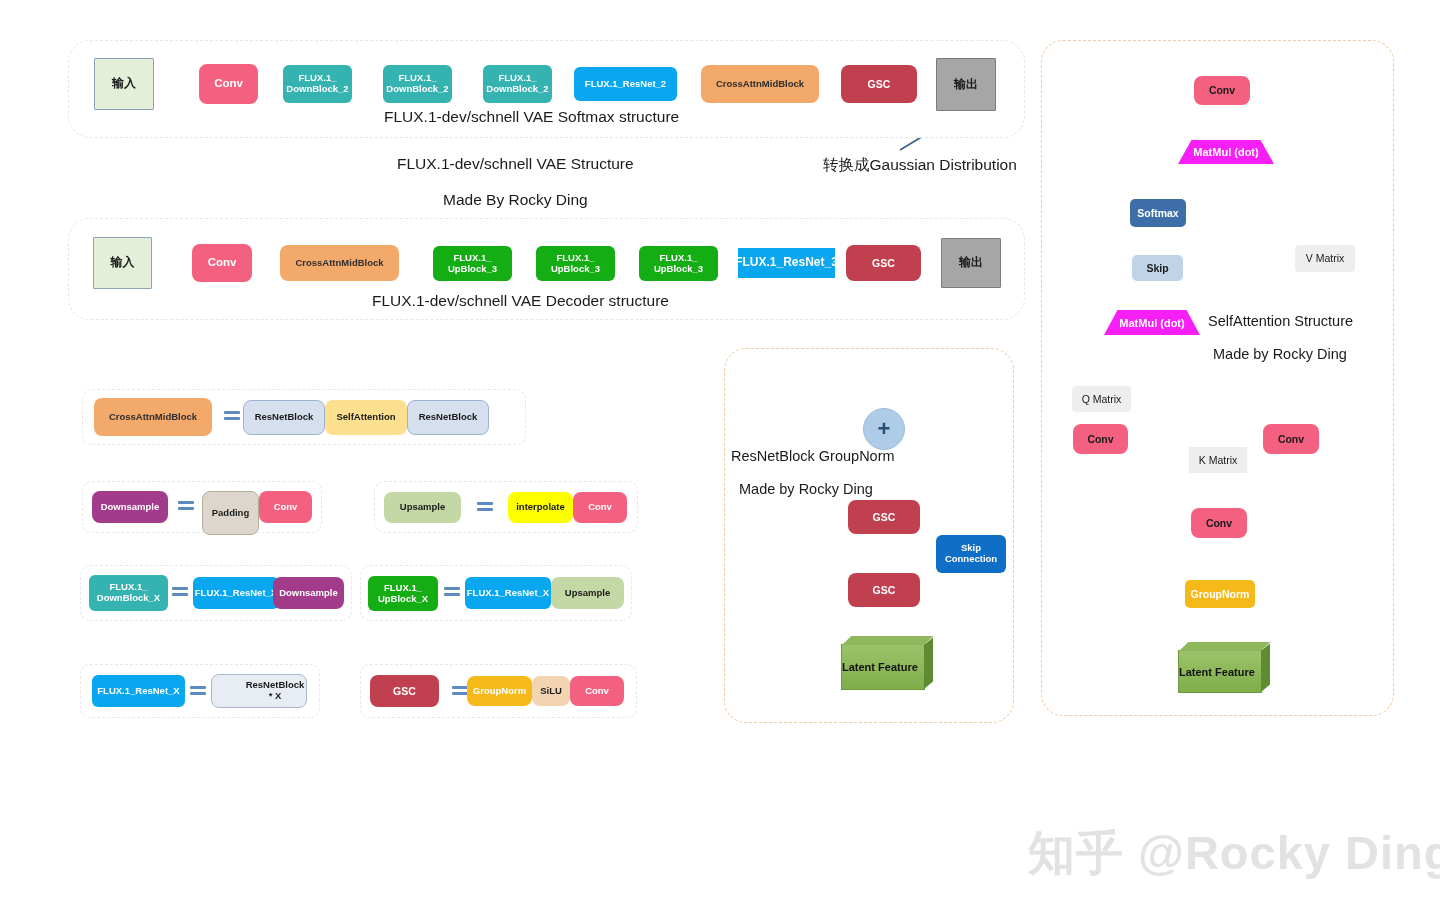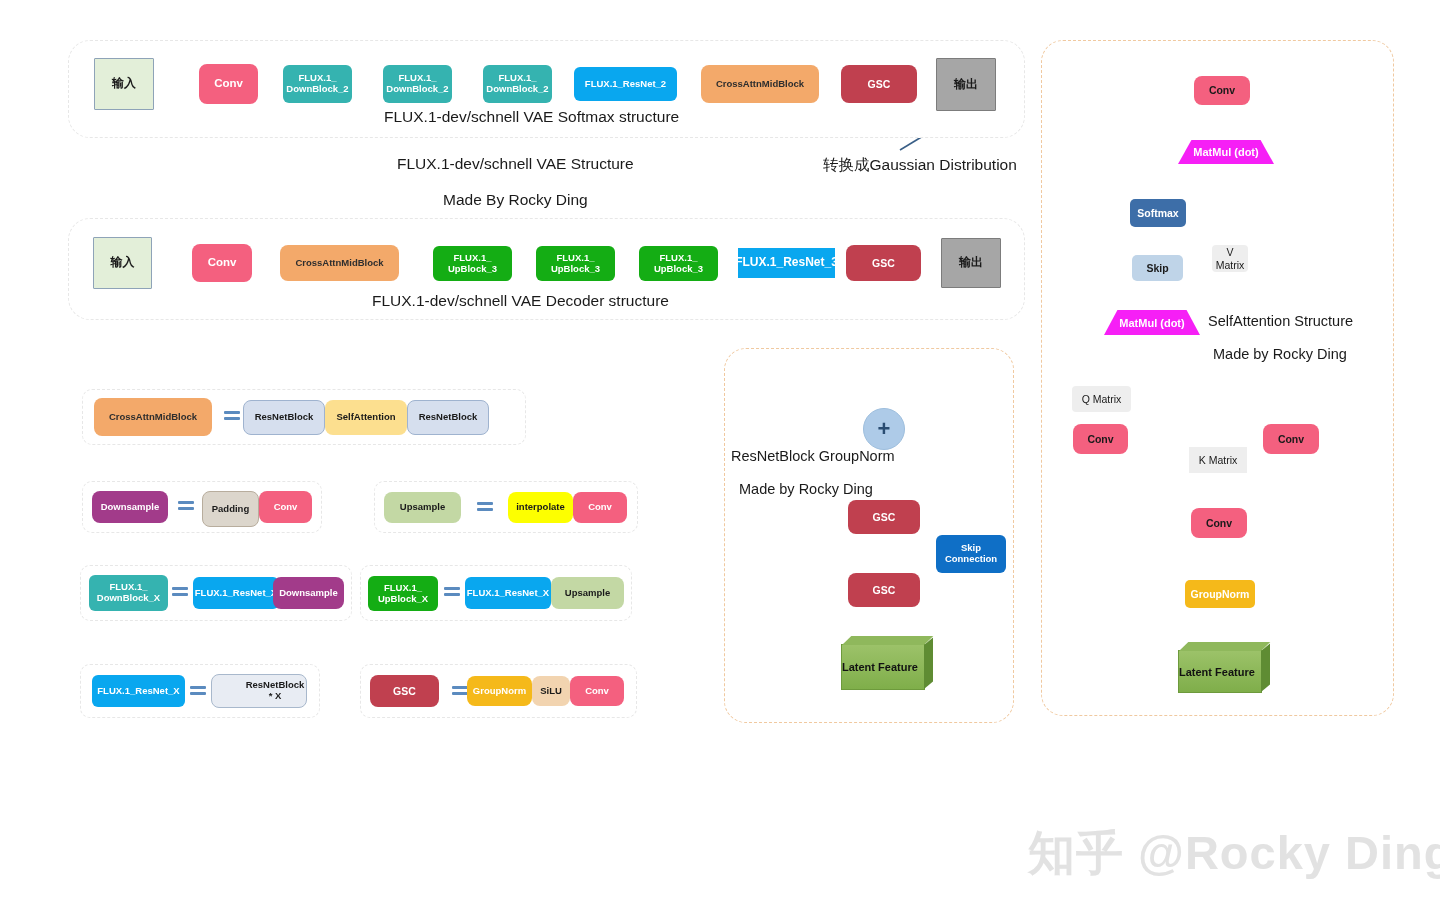--- a/index.html
+++ b/index.html
@@ -195,21 +195,21 @@
 <div class="node" style="left:243px;top:400px;width:82px;height:35px;background:#d6dfee;border:1px solid #9fb3cf;color:#1a1a1a;font-size:9.5px;">ResNetBlock</div>
 <div class="node" style="left:325px;top:400px;width:82px;height:35px;background:#fcdf8f;color:#1a1a1a;font-size:9.5px;">SelfAttention</div>
 <div class="node" style="left:407px;top:400px;width:82px;height:35px;background:#d6dfee;border:1px solid #9fb3cf;color:#1a1a1a;font-size:9.5px;">ResNetBlock</div>
 
 <div class="panel" style="left:82px;top:481px;width:240px;height:52px;border-radius:10px;"></div>
 <div class="node" style="left:92px;top:491px;width:76px;height:32px;background:#a23b8a;color:#fff;font-size:9.5px;">Downsample</div>
 <div class="eqsign" style="left:178px;top:501px;">
     <i></i>
     <i></i>
   </div>
-<div class="node" style="left:202px;top:491px;width:57px;height:36px;background:#dcd6cc;border:1px solid #b8ad9d;color:#1a1a1a;font-size:9.5px;">Padding</div>
+<div class="node" style="left:202px;top:491px;width:57px;height:44px;background:#dcd6cc;border:1px solid #b8ad9d;color:#1a1a1a;font-size:9.5px;">Padding</div>
 <div class="node" style="left:259px;top:491px;width:53px;height:32px;background:#f4607f;color:#fff;font-size:9.5px;">Conv</div>
 
 <div class="panel" style="left:374px;top:481px;width:264px;height:52px;border-radius:10px;"></div>
 <div class="node" style="left:384px;top:492px;width:77px;height:31px;background:#c3d8a4;color:#1a1a1a;font-size:9.5px;">Upsample</div>
 <div class="eqsign" style="left:477px;top:502px;">
     <i></i>
     <i></i>
   </div>
 <div class="node" style="left:508px;top:492px;width:65px;height:31px;background:#fdff00;color:#1a1a1a;font-size:9.5px;">interpolate</div>
 <div class="node" style="left:573px;top:492px;width:54px;height:31px;background:#f4607f;color:#fff;font-size:9.5px;">Conv</div>
@@ -266,21 +266,21 @@
   <span class="side"></span>
   <span>Latent Feature</span>
 </div>
 
 <div class="panel orange" style="left:1041px;top:40px;width:353px;height:676px;"></div>
 
 <div class="node" style="left:1194px;top:76px;width:56px;height:29px;background:#f4607f;color:#1a1a1a;font-size:10.5px;">Conv</div>
 <div class="trap" style="left:1178px;top:140px;width:96px;height:24px;">MatMul  (dot)</div>
 <div class="node" style="left:1130px;top:199px;width:56px;height:28px;background:#3d6ea8;color:#fff;font-size:10.5px;border-radius:5px;">Softmax</div>
 <div class="node" style="left:1132px;top:255px;width:51px;height:26px;background:#bfd4e8;color:#1a1a1a;font-size:10.5px;border-radius:5px;">Skip</div>
-<div class="node" style="left:1212px;top:245px;width:36px;height:27px;background:#eeeeee;color:#1a1a1a;font-size:10.5px;border-radius:4px;font-weight:normal;text-align:center;">V Matrix</div>
+<div class="node" style="left:1295px;top:245px;width:60px;height:27px;background:#eeeeee;color:#1a1a1a;font-size:10.5px;border-radius:4px;font-weight:normal;text-align:center;">V Matrix</div>
 <div class="trap" style="left:1104px;top:310px;width:96px;height:25px;">MatMul  (dot)</div>
 
 <div class="label" style="left:1208px;top:313px;font-size:14.5px;">SelfAttention Structure</div>
 <div class="label" style="left:1213px;top:346px;font-size:14.5px;">Made by Rocky Ding</div>
 
 <div class="node" style="left:1072px;top:386px;width:59px;height:26px;background:#eeeeee;color:#1a1a1a;font-size:10.5px;border-radius:4px;font-weight:normal;">Q Matrix</div>
 <div class="node" style="left:1189px;top:447px;width:58px;height:26px;background:#eeeeee;color:#1a1a1a;font-size:10.5px;border-radius:0;font-weight:normal;">K Matrix</div>
 <div class="node" style="left:1073px;top:424px;width:55px;height:30px;background:#f4607f;color:#1a1a1a;font-size:10.5px;">Conv</div>
 <div class="node" style="left:1263px;top:424px;width:56px;height:30px;background:#f4607f;color:#1a1a1a;font-size:10.5px;">Conv</div>
 <div class="node" style="left:1191px;top:508px;width:56px;height:30px;background:#f4607f;color:#1a1a1a;font-size:10.5px;">Conv</div>

